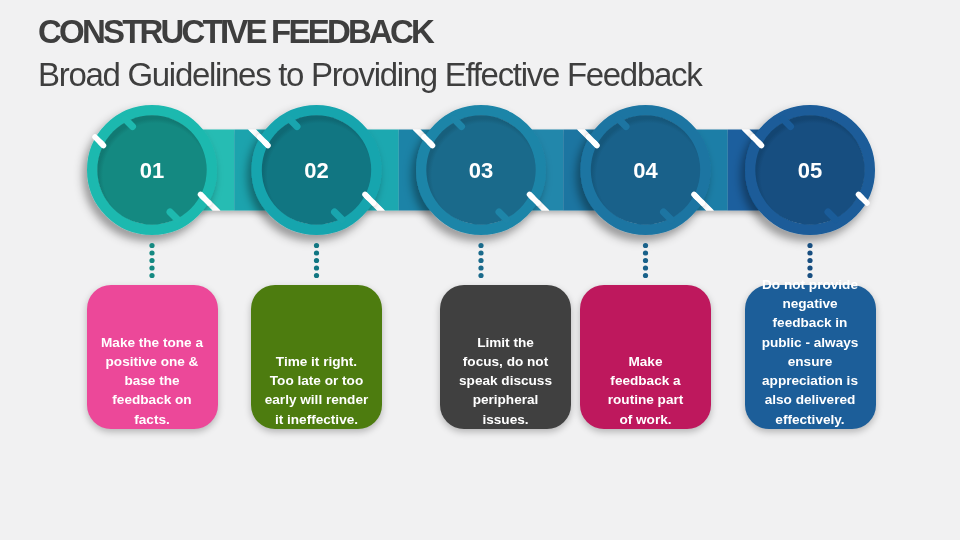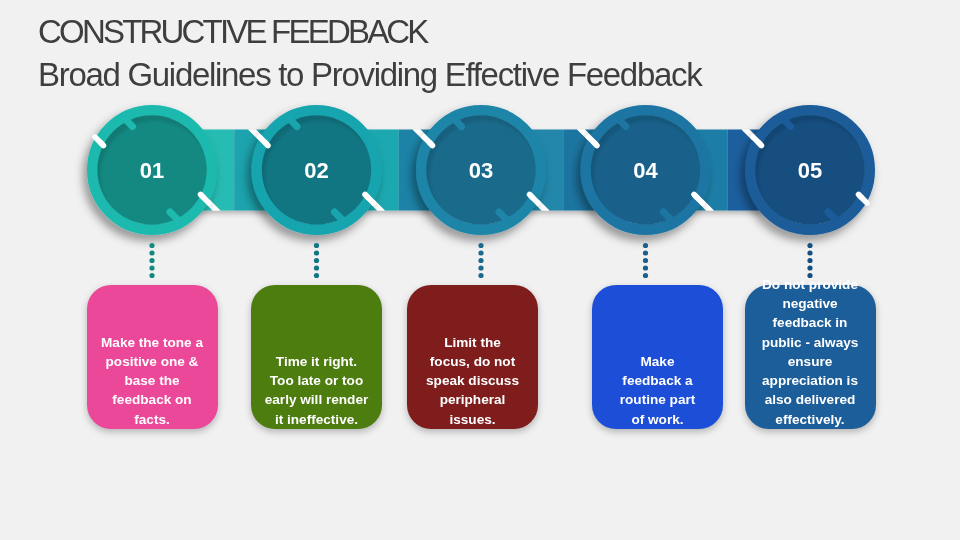--- a/index.html
+++ b/index.html
@@ -1,16 +1,16 @@
 <!DOCTYPE html>
 <html><head><meta charset="utf-8">
 <style>
 html,body{margin:0;padding:0}
 body{width:960px;height:540px;background:#F1F1F2;font-family:"Liberation Sans",sans-serif;position:relative;overflow:hidden}
-.title{position:absolute;left:38px;top:13px;font-size:33px;font-weight:normal;color:#3E3E3E;letter-spacing:-2.8px;white-space:nowrap}
+.title{position:absolute;left:38px;top:13px;font-size:33px;font-weight:bold;color:#3E3E3E;letter-spacing:-2.8px;white-space:nowrap}
 .subtitle{position:absolute;left:38px;top:56px;font-size:33px;color:#3E3E3E;letter-spacing:-1.3px;white-space:nowrap}
 .card{position:absolute;top:285px;width:131px;height:144px;border-radius:24px;box-shadow:0 3px 7px rgba(0,0,0,0.25);
  color:#fff;font-size:13.6px;line-height:19.3px;font-weight:bold;display:flex;align-items:flex-end;justify-content:center;text-align:center}
 </style></head>
 <body>
 <div class="title">CONSTRUCTIVE FEEDBACK</div>
 <div class="subtitle">Broad Guidelines to Providing Effective Feedback</div>
 <svg width="960" height="540" viewBox="0 0 960 540" style="position:absolute;left:0;top:0">
     <defs>
       <radialGradient id="g0" cx="0.53" cy="0.55" r="0.52">
@@ -141,20 +141,20 @@
     <circle cx="810" cy="260.5" r="2.6" fill="#174E80"></circle>
     <circle cx="810" cy="268.0" r="2.6" fill="#174E80"></circle>
     <circle cx="810" cy="275.5" r="2.6" fill="#174E80"></circle>
   </svg>
 <div class="card" style="left:86.5px;background:#ec4899">
     <div>Make the tone a<br>positive one &amp;<br>base the<br>feedback on<br>facts.</div>
   </div>
 <div class="card" style="left:251.0px;background:#4d7c0f">
     <div>Time it right.<br>Too late or too<br>early will render<br>it ineffective.</div>
   </div>
-<div class="card" style="left:407px;background:#7f1d1d">
+<div class="card" style="left:440px;background:#404040">
     <div>Limit the<br>focus, do not<br>speak discuss<br>peripheral<br>issues.</div>
   </div>
-<div class="card" style="left:592px;background:#1d4ed8">
+<div class="card" style="left:580.0px;background:#be185d">
     <div>Make<br>feedback a<br>routine part<br>of work.</div>
   </div>
 <div class="card" style="left:744.5px;background:#1C5E99">
     <div>Do not provide<br>negative<br>feedback in<br>public - always<br>ensure<br>appreciation is<br>also delivered<br>effectively.</div>
   </div>
 </body></html>

